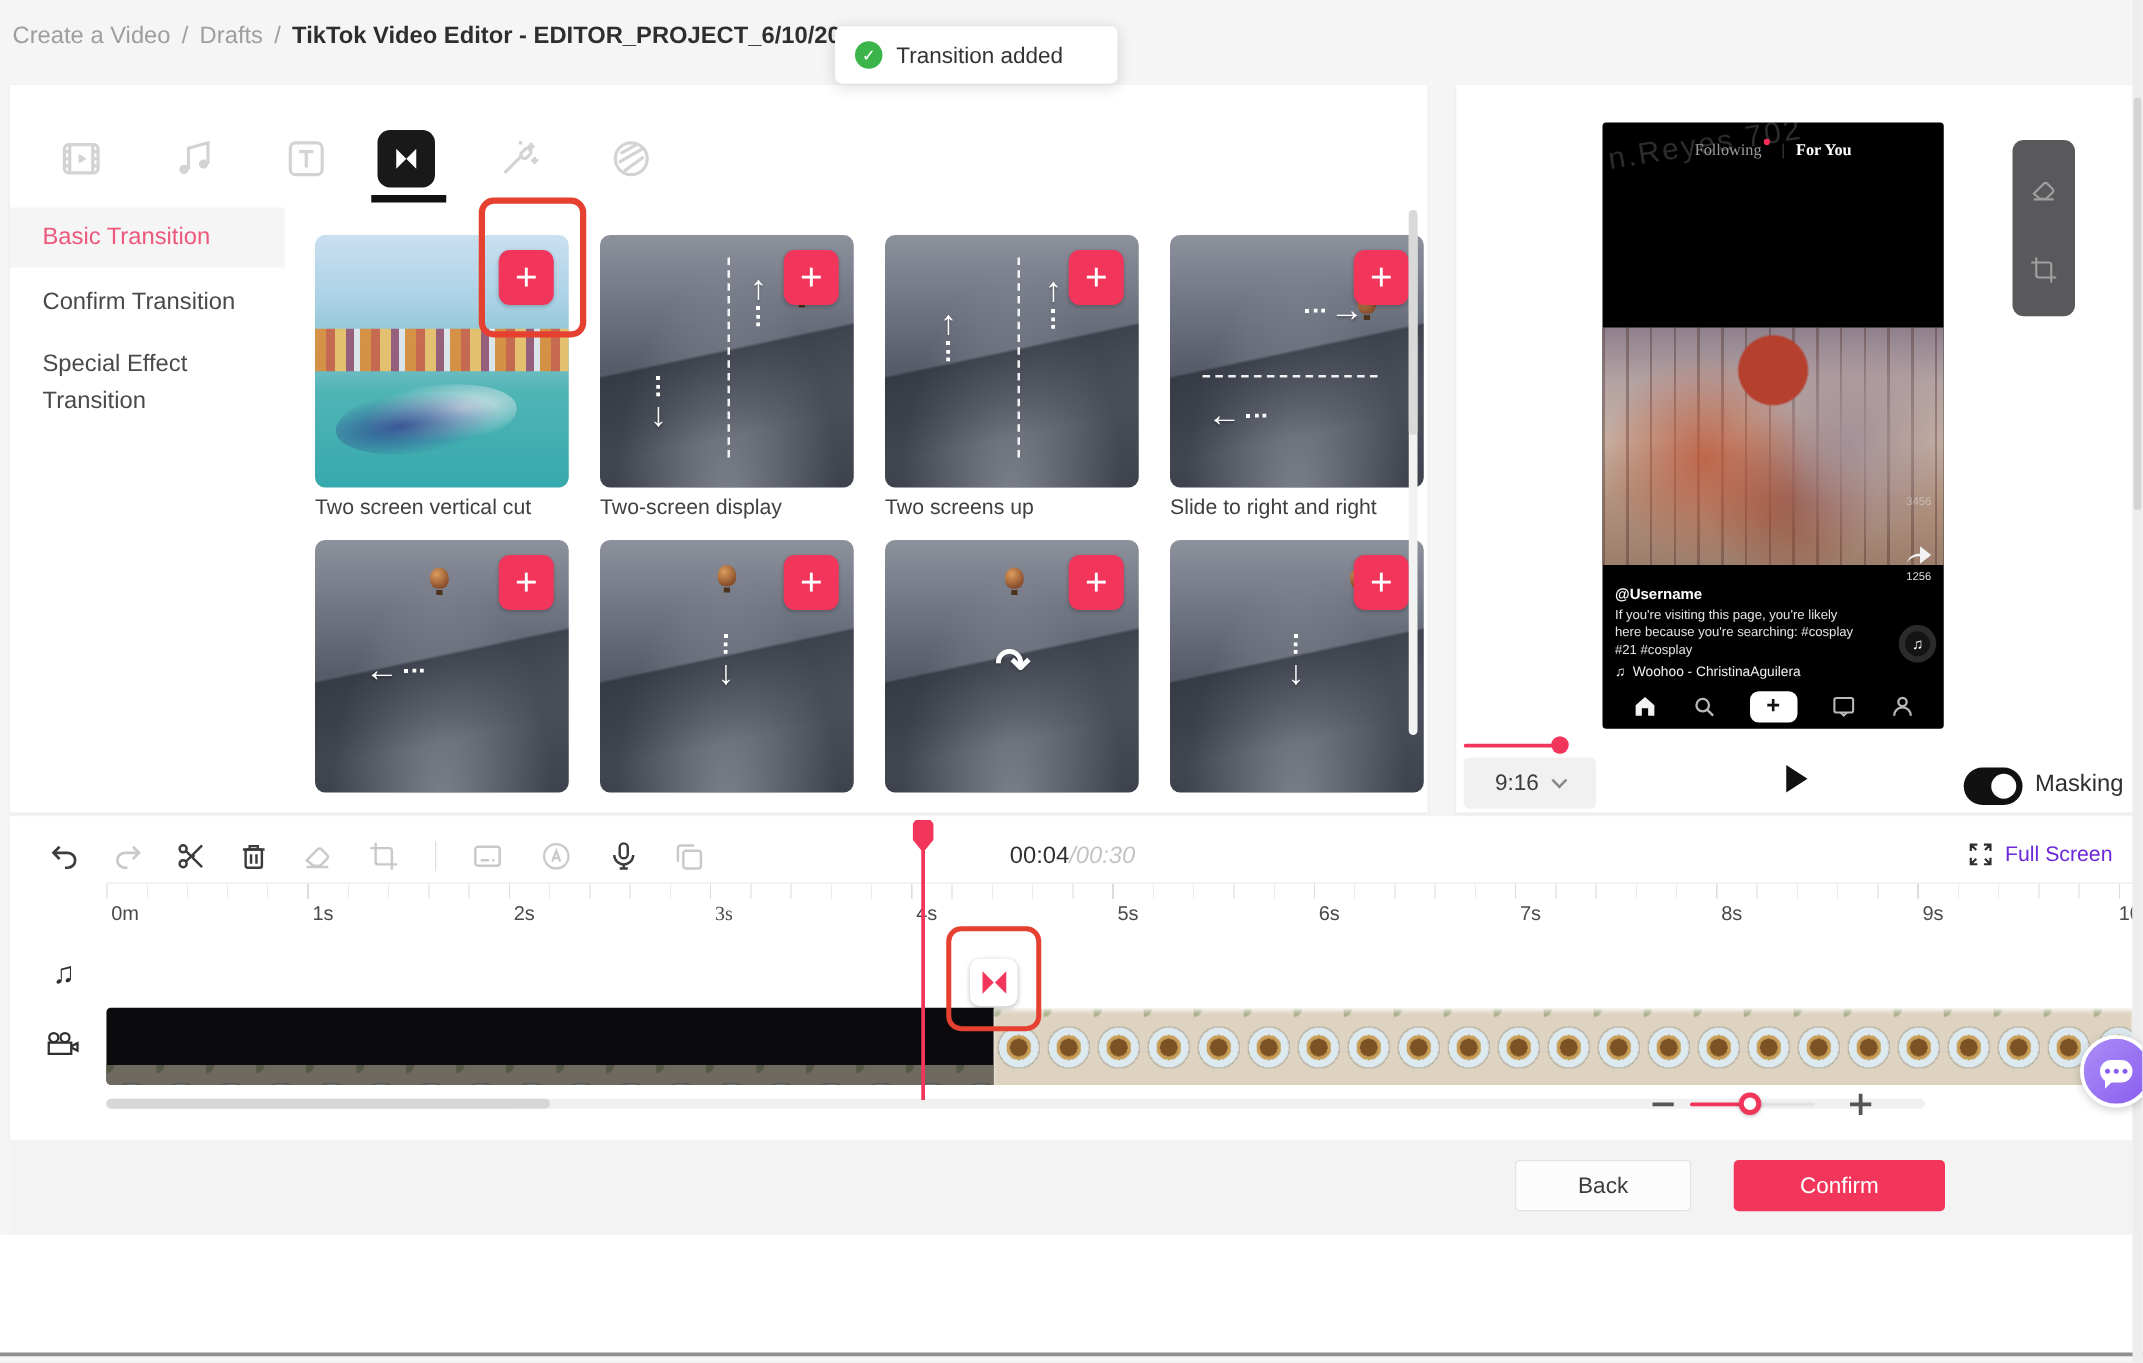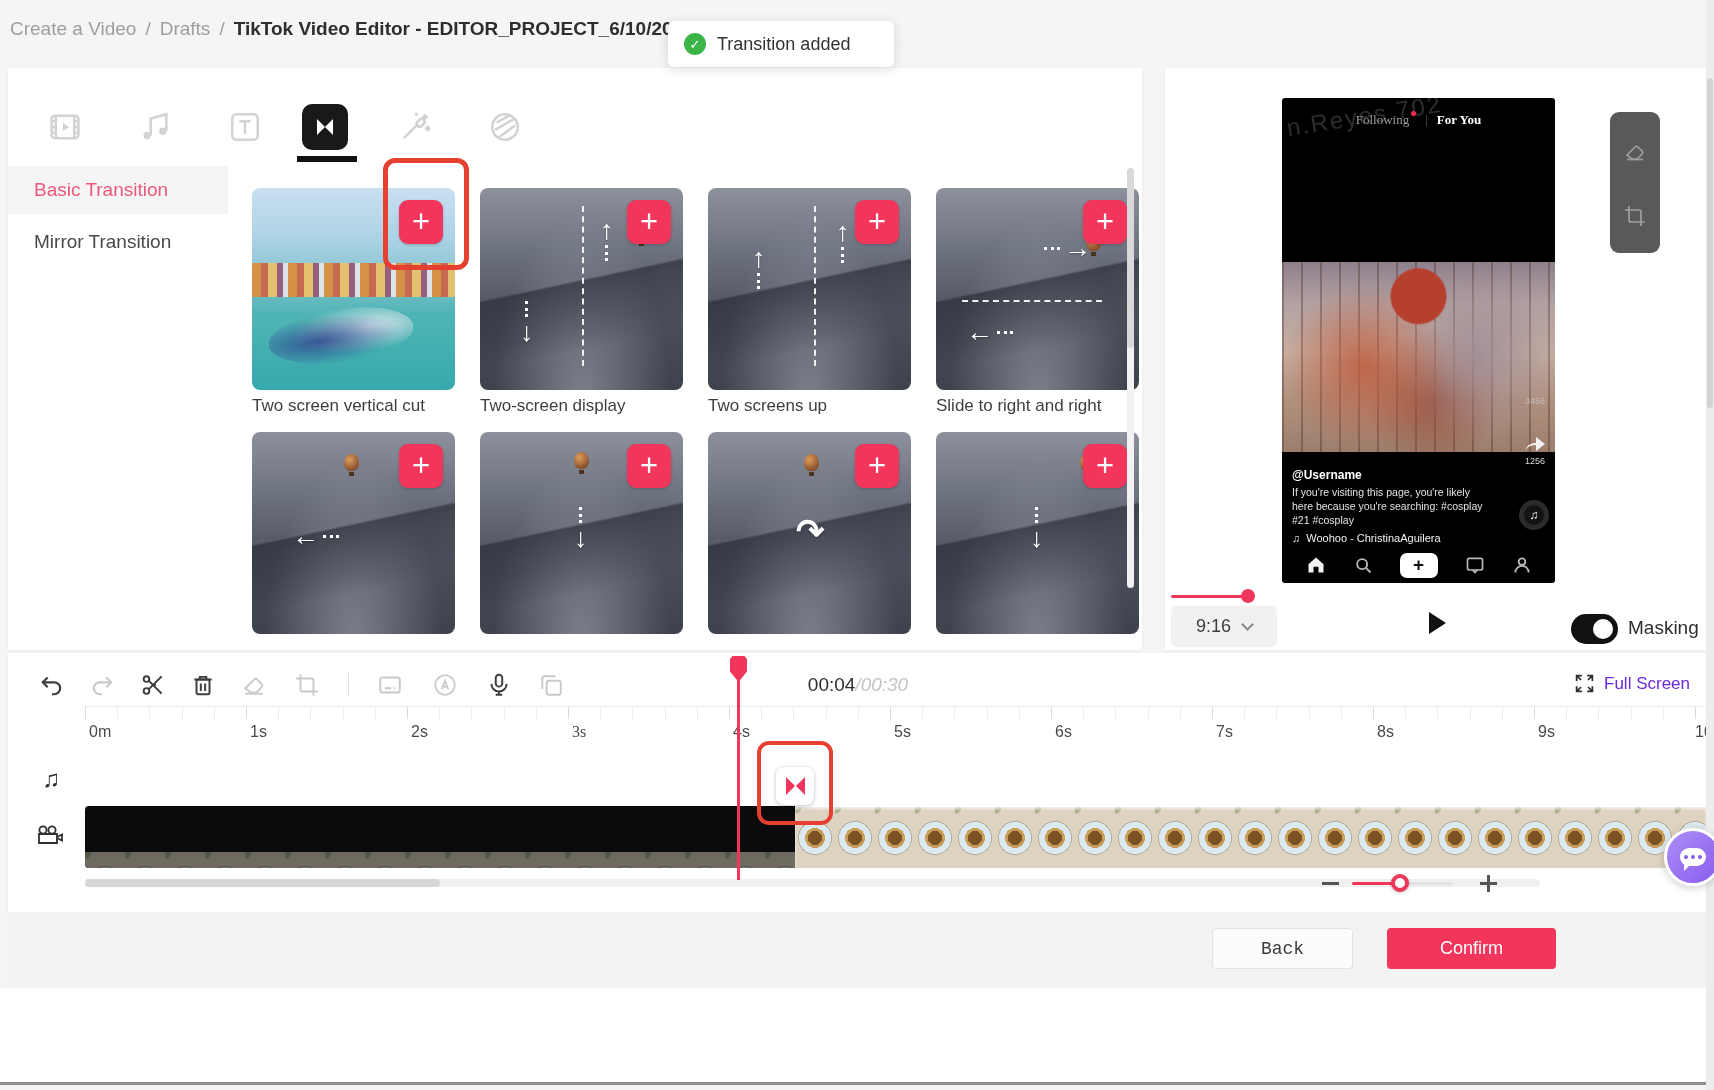--- a/index.html
+++ b/index.html
@@ -155,21 +155,22 @@
     <div class="abs tabico" style="left:480px;top:42px;">
       <svg viewBox="0 0 24 24" fill="none" stroke="currentColor" stroke-width="1.8">
           <circle cx="12" cy="12" r="9"></circle>
           <path d="M6 9l9-5M5 14L19 6M8 19l11-8"></path>
         </svg>
     </div>
     <div class="abs tab-underline" style="left:289px;top:88px;"></div>
 
     <div class="abs side-active-bg" style="left:0;top:98px;"></div>
     <div class="abs side-item" style="left:26px;top:111px;color:#ED577B;">Basic Transition</div>
-    <div class="abs side-item" style="left:26px;top:163px;">Mirror Transition</div>
+    <div class="abs side-item" style="left:26px;top:163px;">Confirm Transition</div>
+    <div class="abs side-item" style="left:26px;top:210px;width:158px;line-height:1.5;">Special Effect Transition</div>
 
     <div class="tile harbor" style="left:244px;top:120px;">
       <span class="plus">+</span>
     </div>
     <div class="tile mountain" style="left:472px;top:120px;">
       <div class="dashv" style="left:50%;top:18px;height:160px;"></div>
       <span class="balloon" style="right:34px;top:36px;"></span>
       <div class="arrow" style="left:120px;top:30px;">
           <span class="g">↑</span>
           <span class="tv"></span>
@@ -430,21 +431,21 @@
     <div class="abs" style="left:1314px;top:229px;width:17px;height:3px;background:#555;"></div>
     <div class="abs" style="left:1344px;top:229px;width:100px;height:3px;border-radius:2px;background:linear-gradient(90deg,#F2355B 0 48%,#e2e2e2 48%);"></div>
     <div class="abs" style="left:1383px;top:221px;width:18px;height:18px;border-radius:50%;background:#fff;border:4.5px solid #F2355B;box-shadow:0 1px 3px rgba(0,0,0,.25);"></div>
     <div class="abs" style="left:1472px;top:222px;width:17px;height:17px;">
       <div style="position:absolute;left:0;top:7px;width:17px;height:3px;background:#555;"></div>
       <div style="position:absolute;left:7px;top:0;width:3px;height:17px;background:#555;"></div>
     </div>
   </div>
 
   <div class="abs" style="left:8px;top:912px;width:1698px;height:76px;background:#f3f3f3;">
-    <div class="abs btn" style="left:1204px;top:16px;width:141px;height:41px;background:#fcfcfc;border:1px solid #e2e2e2;color:#3c3c3c;font-family:Liberation Mono, monospace;">Back</div>
+    <div class="abs btn" style="left:1204px;top:16px;width:141px;height:41px;background:#fcfcfc;border:1px solid #e2e2e2;color:#3c3c3c;">Back</div>
     <div class="abs btn" style="left:1379px;top:16px;width:169px;height:41px;background:#F2355B;color:#fff;">Confirm</div>
   </div>
   <div class="abs" style="left:0;top:988px;width:1714px;height:94px;background:#fff;"></div>
   <div class="abs" style="left:0;top:1082px;width:1714px;height:3px;background:#8f8f8f;"></div>
 
   <div class="abs" style="right:0;top:0;width:8px;height:1090px;background:#ededed;">
     <div style="margin:78px 1px 0;width:6px;height:330px;background:#d4d4d4;border-radius:3px;"></div>
   </div>
 
   <div class="abs chatfab" style="left:1664px;top:828px;z-index:60;">

